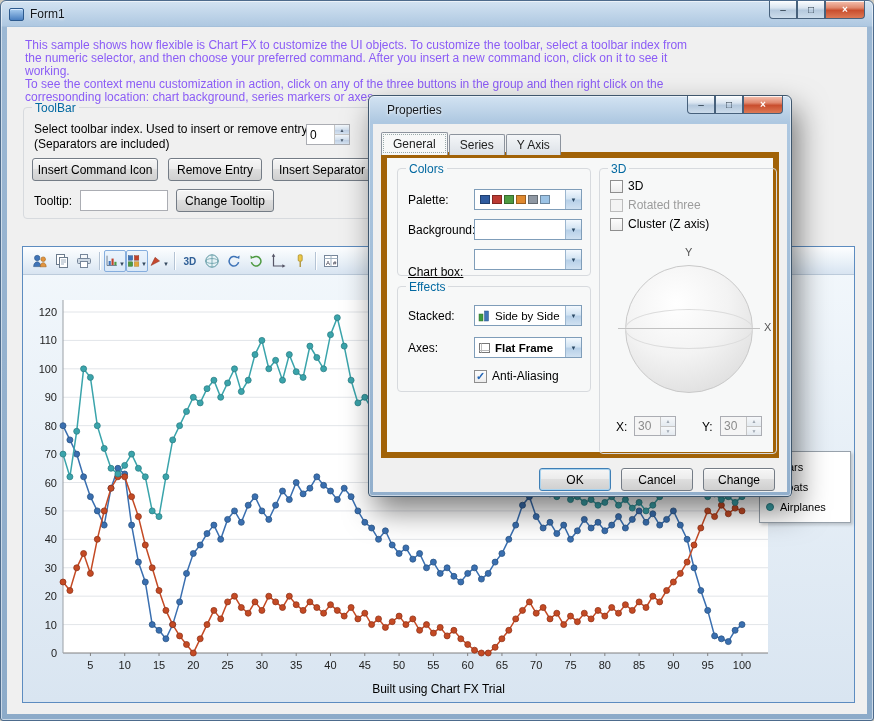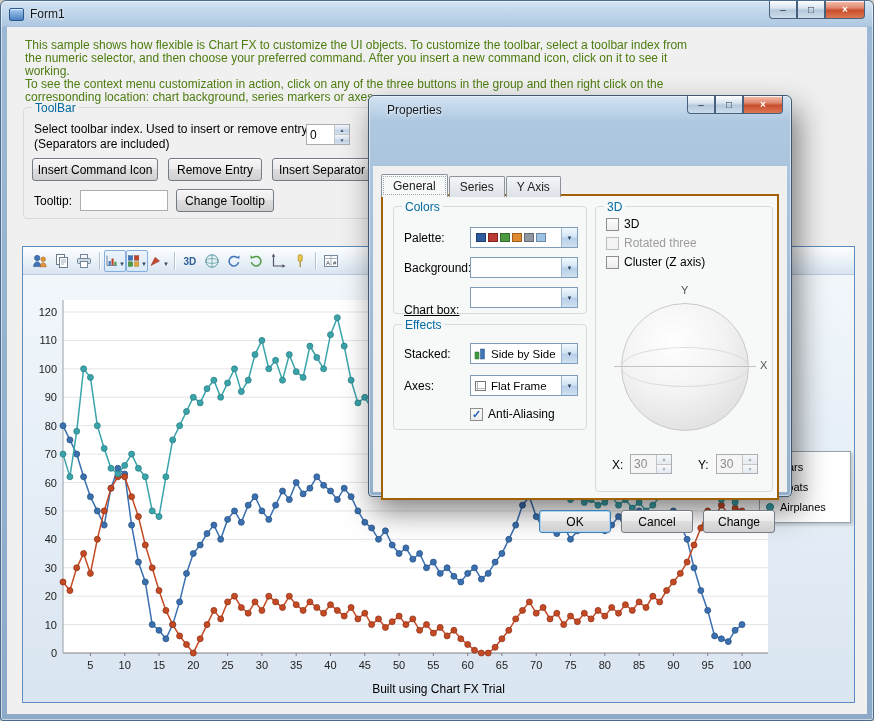--- a/index.html
+++ b/index.html
@@ -38,21 +38,21 @@
   }
   .caption-group .cap-btn:first-child { border-radius:0 0 0 4px; }
   .caption-group .cap-btn:last-child  { border-radius:0 0 4px 0; }
   .cap-close {
     width:40px; color:#fff; font-weight:bold;
     background:linear-gradient(#f6c3b2,#e0886e 40%,#c94e2e 55%,#dd7955);
   }
   .client { position:absolute; left:6px; top:26px; right:6px; bottom:6px; background:#f0f0f0; }
 
   
-  .description { position:absolute; left:18px; top:12px; width:664px; font-size:12px; line-height:13px; color:#4d7c0f; }
+  .description { position:absolute; left:18px; top:12px; width:664px; font-size:12px; line-height:13px; color:#8b5cf6; }
   .description p { margin:0; }
 
   
   .groupbox { position:absolute; border:1px solid #d7dade; border-radius:4px; }
   .gb-title { position:absolute; top:-7px; left:8px; background:#f0f0f0; padding:0 3px; font-size:12px; color:#0369a1; }
   .tabpage .gb-title { background:#f7f8f8; }
 
   
   .toolbar-group { left:16px; top:80px; width:348px; height:112px; }
   .tg-label    { position:absolute; left:10px; top:14px; font-size:12px; }
@@ -106,30 +106,30 @@
   .chart-footer { position:absolute; left:0; right:0; bottom:6px; text-align:center; font-size:12px; color:#000; }
 
   
   .dialog {
     position:absolute; left:368px; top:95px; width:424px; height:402px; z-index:10;
     border:1px solid #40576d; border-radius:6px 6px 4px 4px;
     background:linear-gradient(180deg,#d3e3f2 0%,#aec8e1 26px,#92afcc 100%);
     box-shadow:inset 0 0 0 1px rgba(255,255,255,.5), 6px 14px 30px rgba(0,0,0,.5);
   }
   .dialog .titlebar { height:27px;padding-left:12px; }
-  .dialog-client { position:absolute; left:4px; top:28px; right:4px; bottom:4px; background:#f0f0f0;margin-top:42px; }
+  .dialog-client { position:absolute; left:4px; top:28px; right:4px; bottom:4px; background:#f0f0f0; }
 
   .tabstrip { position:absolute; left:8px; top:7px; display:flex; align-items:flex-end; z-index:2; }
   .tab { font-size:12px; padding:3px 10px; border:1px solid #8c939d; border-bottom:none;
     border-radius:2px 2px 0 0; background:linear-gradient(#f4f6f8,#dce1e7); margin-right:1px;
     position:relative; top:1px; color:#222; }
   .tab.active { background:#f7f8f8; padding:4px 11px; z-index:3; outline:1px dotted #9aa; outline-offset:-3px; }
 
   .tabpage { position:absolute; left:8px; top:28px; width:398px; height:306px;
-    border:2px solid #a16207; background:#f7f8f8; }
+    border:6px solid #a16207; background:#f7f8f8; }
 
   .colors-group  { left:10px;  top:10px;  width:194px; height:108px; }
   .effects-group { left:10px;  top:128px; width:194px; height:106px; }
   .threed-group  { left:212px; top:10px;  width:178px; height:286px; }
 
   .row-label { position:absolute; font-size:12px; color:#000; white-space:nowrap; }
 
   .combo { position:absolute; height:21px; background:#fff; border:1px solid #7f9db9;
     display:flex; align-items:center; padding-right:17px; }
   .combo-btn { position:absolute; right:0; top:0; bottom:0; width:16px; display:flex; align-items:center;
@@ -769,21 +769,21 @@
           <span class="mini-icon">
             <svg width="13" height="12">
                 <rect x="1" y="4" width="4" height="7" fill="#3f9a3f" stroke="#2c6e2c" stroke-width="0.5"></rect>
                 <rect x="6.5" y="1" width="4" height="10" fill="#3f74b8" stroke="#2b5585" stroke-width="0.5"></rect>
               </svg>
           </span>
           <span class="combo-text">Side by Side</span>
           <div class="combo-btn"></div>
         </div>
         <div class="row-label" style="left:10px;top:54px;">Axes:</div>
-        <div class="combo" style="left:76px;top:50px;width:108px;">
+        <div class="combo" style="left:76px;top:50px;width:108px;font-weight:bold;">
           <span class="mini-icon">
             <svg width="13" height="12">
                 <rect x="1.5" y="1.5" width="10" height="9" fill="#fff" stroke="#777"></rect>
                 <path d="M3.5 1.5v9M1.5 8.5h10" stroke="#bbb"></path>
               </svg>
           </span>
           <span class="combo-text">Flat Frame</span>
           <div class="combo-btn"></div>
         </div>
         <div class="checkbox-row aa-row">

